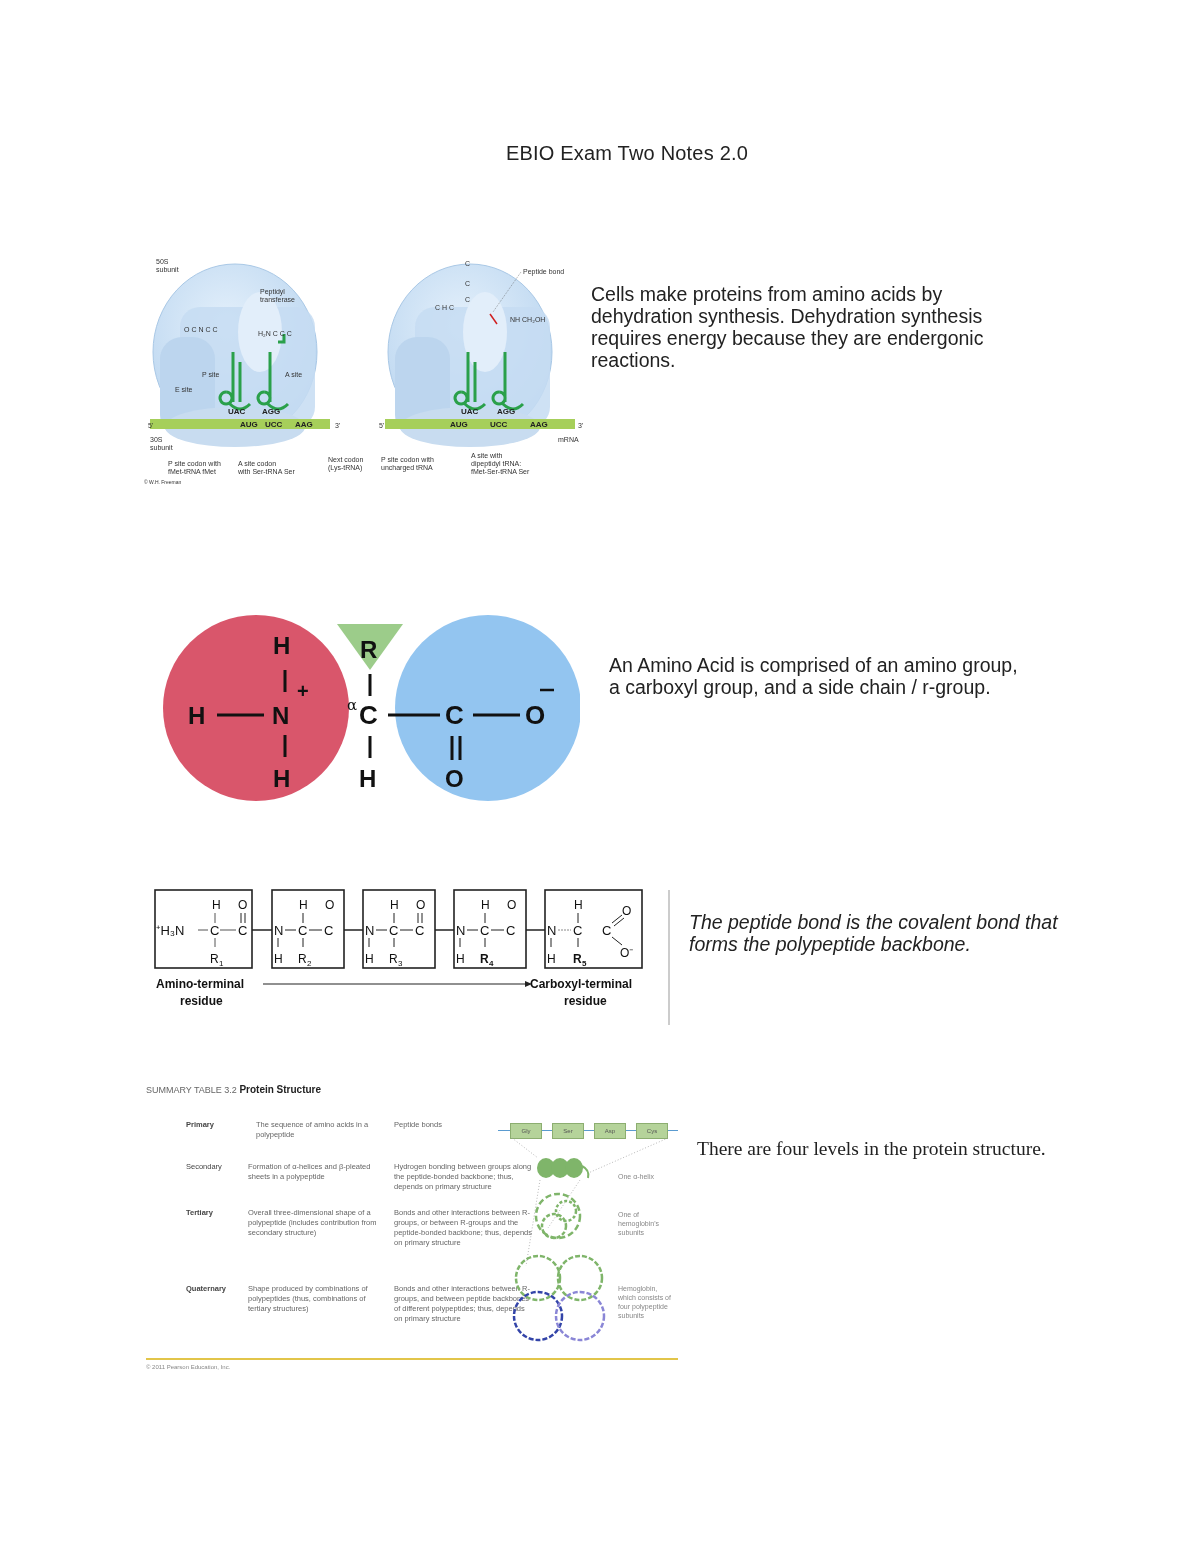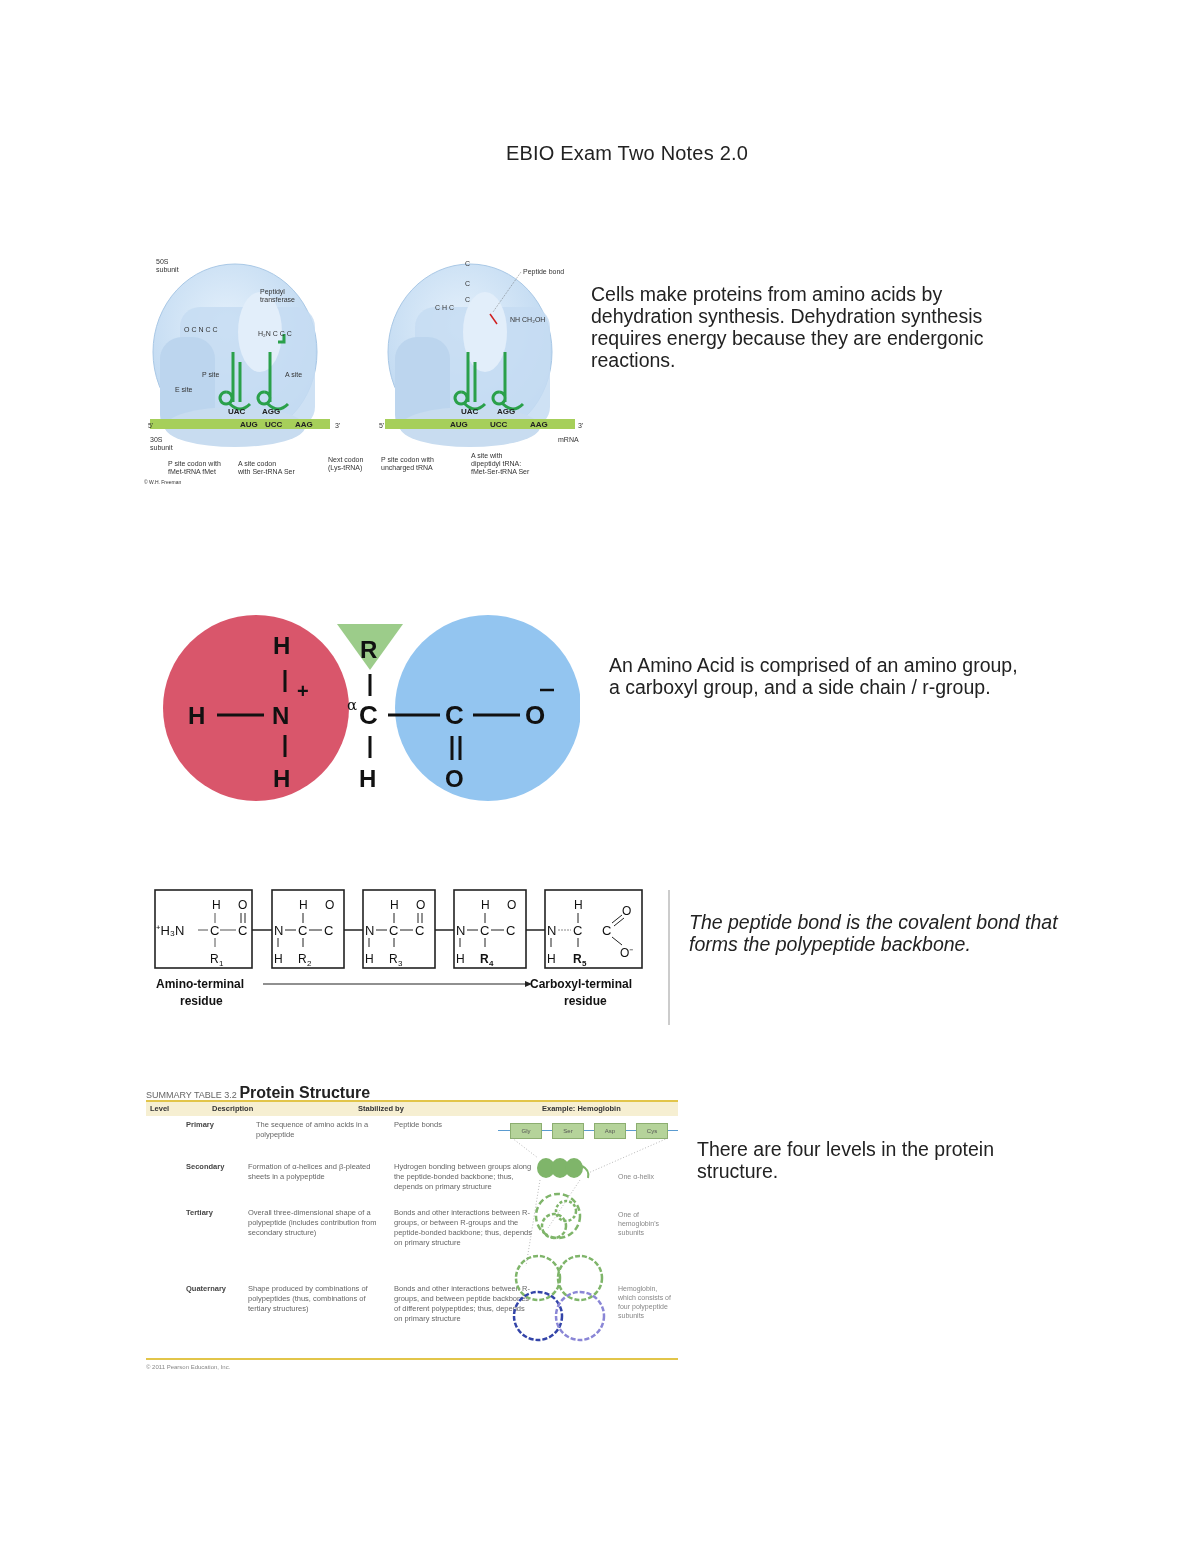--- a/index.html
+++ b/index.html
@@ -9,21 +9,21 @@
     .note { font-size: 19.5px; line-height: 22px; color: #222; }
     .fig { position: absolute; }
     .tiny { font-family: "Liberation Sans", sans-serif; font-size: 7px; fill: #333; }
     .tinyb { font-family: "Liberation Sans", sans-serif; font-size: 8px; font-weight: bold; fill: #222; }
     .chem { font-family: "Liberation Sans", sans-serif; font-weight: bold; fill: #111; }
     .pep { font-family: "Liberation Sans", sans-serif; fill: #111; }
     .pepb { font-family: "Liberation Sans", sans-serif; font-weight: bold; fill: #111; }
     
     .ptable { left: 146px; top: 1082px; width: 532px; height: 290px; }
     .pt-cap { position: absolute; left: 0; top: 2px; font-size: 9px; color: #666; }
-    .pt-cap b { color: #222; font-size: 16px; }
+    .pt-cap b { color: #222; font-size: 10px; }
     .pt-head { position: absolute; left: 0; top: 18px; width: 532px; height: 14px; background: #f6efd2; border-top: 2px solid #e2c54a; font-size: 7.5px; font-weight: bold; color: #333; }
     .pt-head span { position: absolute; top: 2px; }
     .pt-row { position: absolute; left: 0; width: 360px; font-size: 7.5px; color: #666; line-height: 10px; }
     .pt-row span { position: absolute; top: 0; padding-left: 36px; }
     .pt-bottom { position: absolute; left: 0; top: 276px; width: 532px; border-top: 2px solid #e2c54a; }
     .pt-foot { position: absolute; left: 0; top: 282px; font-size: 6px; color: #888; }
     .aa-box { position: absolute; width: 30px; height: 14px; background: #b5d39a; border: 1px solid #8cae70; font-size: 6px; color: #555; text-align: center; line-height: 14px; }
     .struct-label { position: absolute; font-size: 7px; color: #888; line-height: 9px; }
   </style>
 </head>
@@ -249,34 +249,28 @@
     <line x1="519" y1="5" x2="519" y2="140" stroke="#bbb" stroke-width="1.5"></line>
   </svg>
 </div>
 <div class="abs note" style="left:689px; top:911px; width:400px;font-style:italic;">The peptide bond is the covalent bond that forms the polypeptide backbone.</div>
 
 <div class="abs ptable">
   <div class="pt-cap">
     <span>SUMMARY TABLE 3.2</span>
     <b>Protein Structure</b>
   </div>
-  <div class="pt-head">
-    <span style="left:4px">Level</span>
-    <span style="left:66px">Description</span>
-    <span style="left:212px">Stabilized by</span>
-    <span style="left:396px">Example: Hemoglobin</span>
-  </div>
 
   <div class="pt-row" style="top:38px;">
     <span style="left:4px; width:56px; font-weight:bold; color:#444">Primary</span>
     <span style="left:74px; width:130px">The sequence of amino acids in a polypeptide</span>
     <span style="left:212px; width:140px">Peptide bonds</span>
   </div>
   <div class="pt-row" style="top:80px;">
-    <span style="left:4px; width:56px; font-weight:bold; color:#444">Secondary</span>
+    <span style="left:4px; width:56px; font-weight:normal; color:#444">Secondary</span>
     <span style="left:66px; width:130px">Formation of α-helices and β-pleated sheets in a polypeptide</span>
     <span style="left:212px; width:140px">Hydrogen bonding between groups along the peptide-bonded backbone; thus, depends on primary structure</span>
   </div>
   <div class="pt-row" style="top:126px;">
     <span style="left:4px; width:56px; font-weight:bold; color:#444">Tertiary</span>
     <span style="left:66px; width:130px">Overall three-dimensional shape of a polypeptide (includes contribution from secondary structure)</span>
     <span style="left:212px; width:140px">Bonds and other interactions between R-groups, or between R-groups and the peptide-bonded backbone; thus, depends on primary structure</span>
   </div>
   <div class="pt-row" style="top:202px;">
     <span style="left:4px; width:56px; font-weight:bold; color:#444">Quaternary</span>
@@ -319,13 +313,13 @@
       </g>
     </svg>
     <div class="struct-label" style="left:120px; top:56px; width:60px;">One α-helix</div>
     <div class="struct-label" style="left:120px; top:94px; width:58px;">One of hemoglobin's subunits</div>
     <div class="struct-label" style="left:120px; top:168px; width:58px;">Hemoglobin, which consists of four polypeptide subunits</div>
   </div>
 
   <div class="pt-bottom"></div>
   <div class="pt-foot">© 2011 Pearson Education, Inc.</div>
 </div>
-<div class="abs note" style="left:697px; top:1138px; width:360px;">There are four levels in the protein structure.</div>
+<div class="abs note" style="left:697px; top:1138px; width:360px;font-family:Liberation Serif, serif;">There are four levels in the protein structure.</div>
 
 </body></html>

